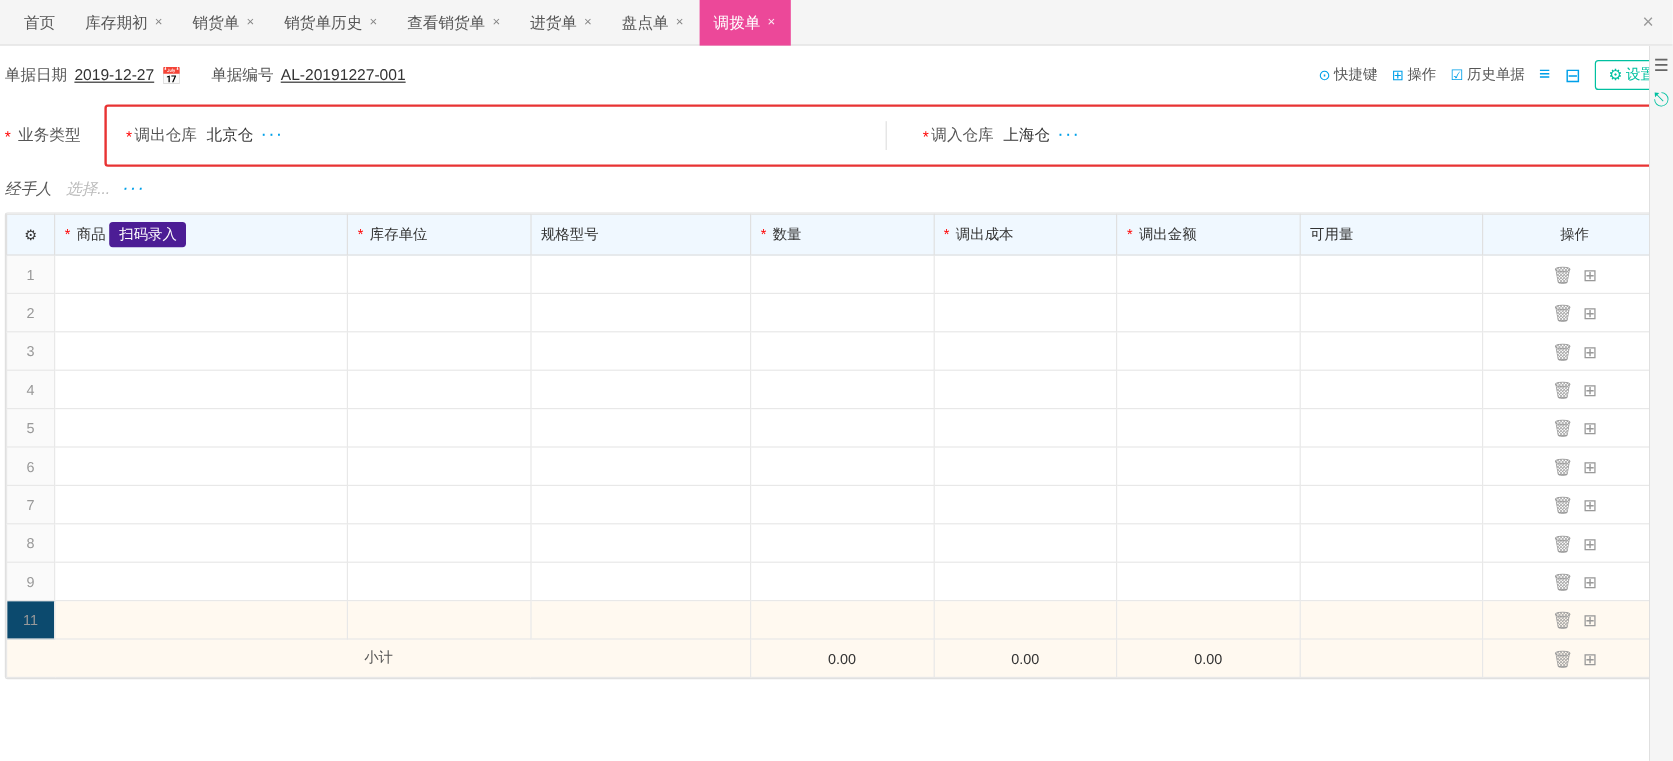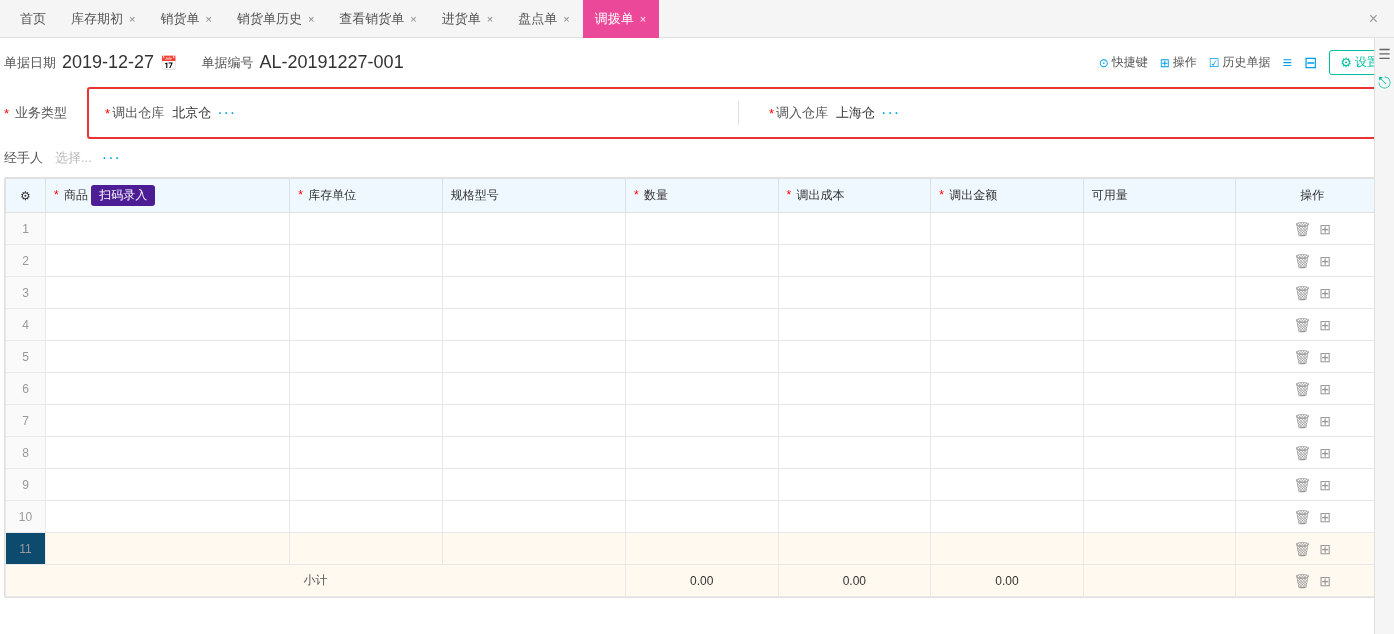--- a/index.html
+++ b/index.html
@@ -27,21 +27,21 @@
 
     
     .main-area { padding: 12px 4px; background: #fff; }
 
     
     .header-row {
       display: flex; align-items: center; margin-bottom: 12px; gap: 24px;
     }
     .header-field { display: flex; align-items: center; gap: 6px; }
     .header-label { color: #555; font-size: 13px; }
-    .header-value { color: #333; font-size: 18px; }
+    .header-value { color: #333; font-size: 13px; text-decoration: underline; }
     .calendar-icon { color: #00c0a0; cursor: pointer; font-size: 14px; }
     .header-actions {
       margin-left: auto; display: flex; align-items: center; gap: 12px; font-size: 12px; color: #555;
     }
     .header-action-item { display: flex; align-items: center; gap: 3px; cursor: pointer; color: #555; }
     .btn-setting {
       background: #fff; border: 1px solid #00c0a0; color: #00c0a0; padding: 3px 10px;
       border-radius: 3px; cursor: pointer; font-size: 12px; display: flex; align-items: center; gap: 3px;
     }
     .icon-gear { font-size: 13px; }
@@ -92,21 +92,21 @@
       position: fixed; right: 0; top: 38px; width: 20px; background: #f5f5f5;
       border-left: 1px solid #e0e0e0; display: flex; flex-direction: column; align-items: center;
       gap: 12px; padding: 8px 0; height: calc(100% - 38px);
     }
     .sidebar-icon { color: #666; cursor: pointer; font-size: 14px; }
     .sidebar-icon.active { color: #00c0a0; }
 
     .layout { display: flex; }
     .content { flex: 1; min-width: 0; }
 
-    .form-row-2 { display: flex; align-items: center; gap: 24px; margin-bottom: 10px; }
+    .form-row-2 { display: flex; align-items: center; gap: 24px; margin-bottom: 10px; font-style: italic; }
     .field-handler { display: flex; align-items: center; gap: 4px; }
   </style>
 </head>
 <body>
 
 <div class="tab-bar">
   <div class="tab-item">
     <span>首页</span>
   </div>
   <div class="tab-item">
@@ -389,36 +389,20 @@
         <td></td>
         <td></td>
         <td>
           <div class="row-actions">
             <span class="action-icon">🗑</span>
             <span class="action-icon">⊞</span>
           </div>
         </td>
       </tr>
               <tr>
-        <td class="row-num">10</td>
-        <td></td>
-        <td></td>
-        <td></td>
-        <td></td>
-        <td></td>
-        <td></td>
-        <td></td>
-        <td>
-          <div class="row-actions">
-            <span class="action-icon">🗑</span>
-            <span class="action-icon">⊞</span>
-          </div>
-        </td>
-      </tr>
-              <tr>
         <td class="row-num" style="background:#0c4a6e;margin-top:12px;">11</td>
         <td style="background:#fff9f0;"></td>
         <td style="background:#fff9f0;"></td>
         <td style="background:#fff9f0;"></td>
         <td style="background:#fff9f0;"></td>
         <td style="background:#fff9f0;"></td>
         <td style="background:#fff9f0;"></td>
         <td style="background:#fff9f0;"></td>
         <td style="background:#fff9f0;">
           <div class="row-actions">

